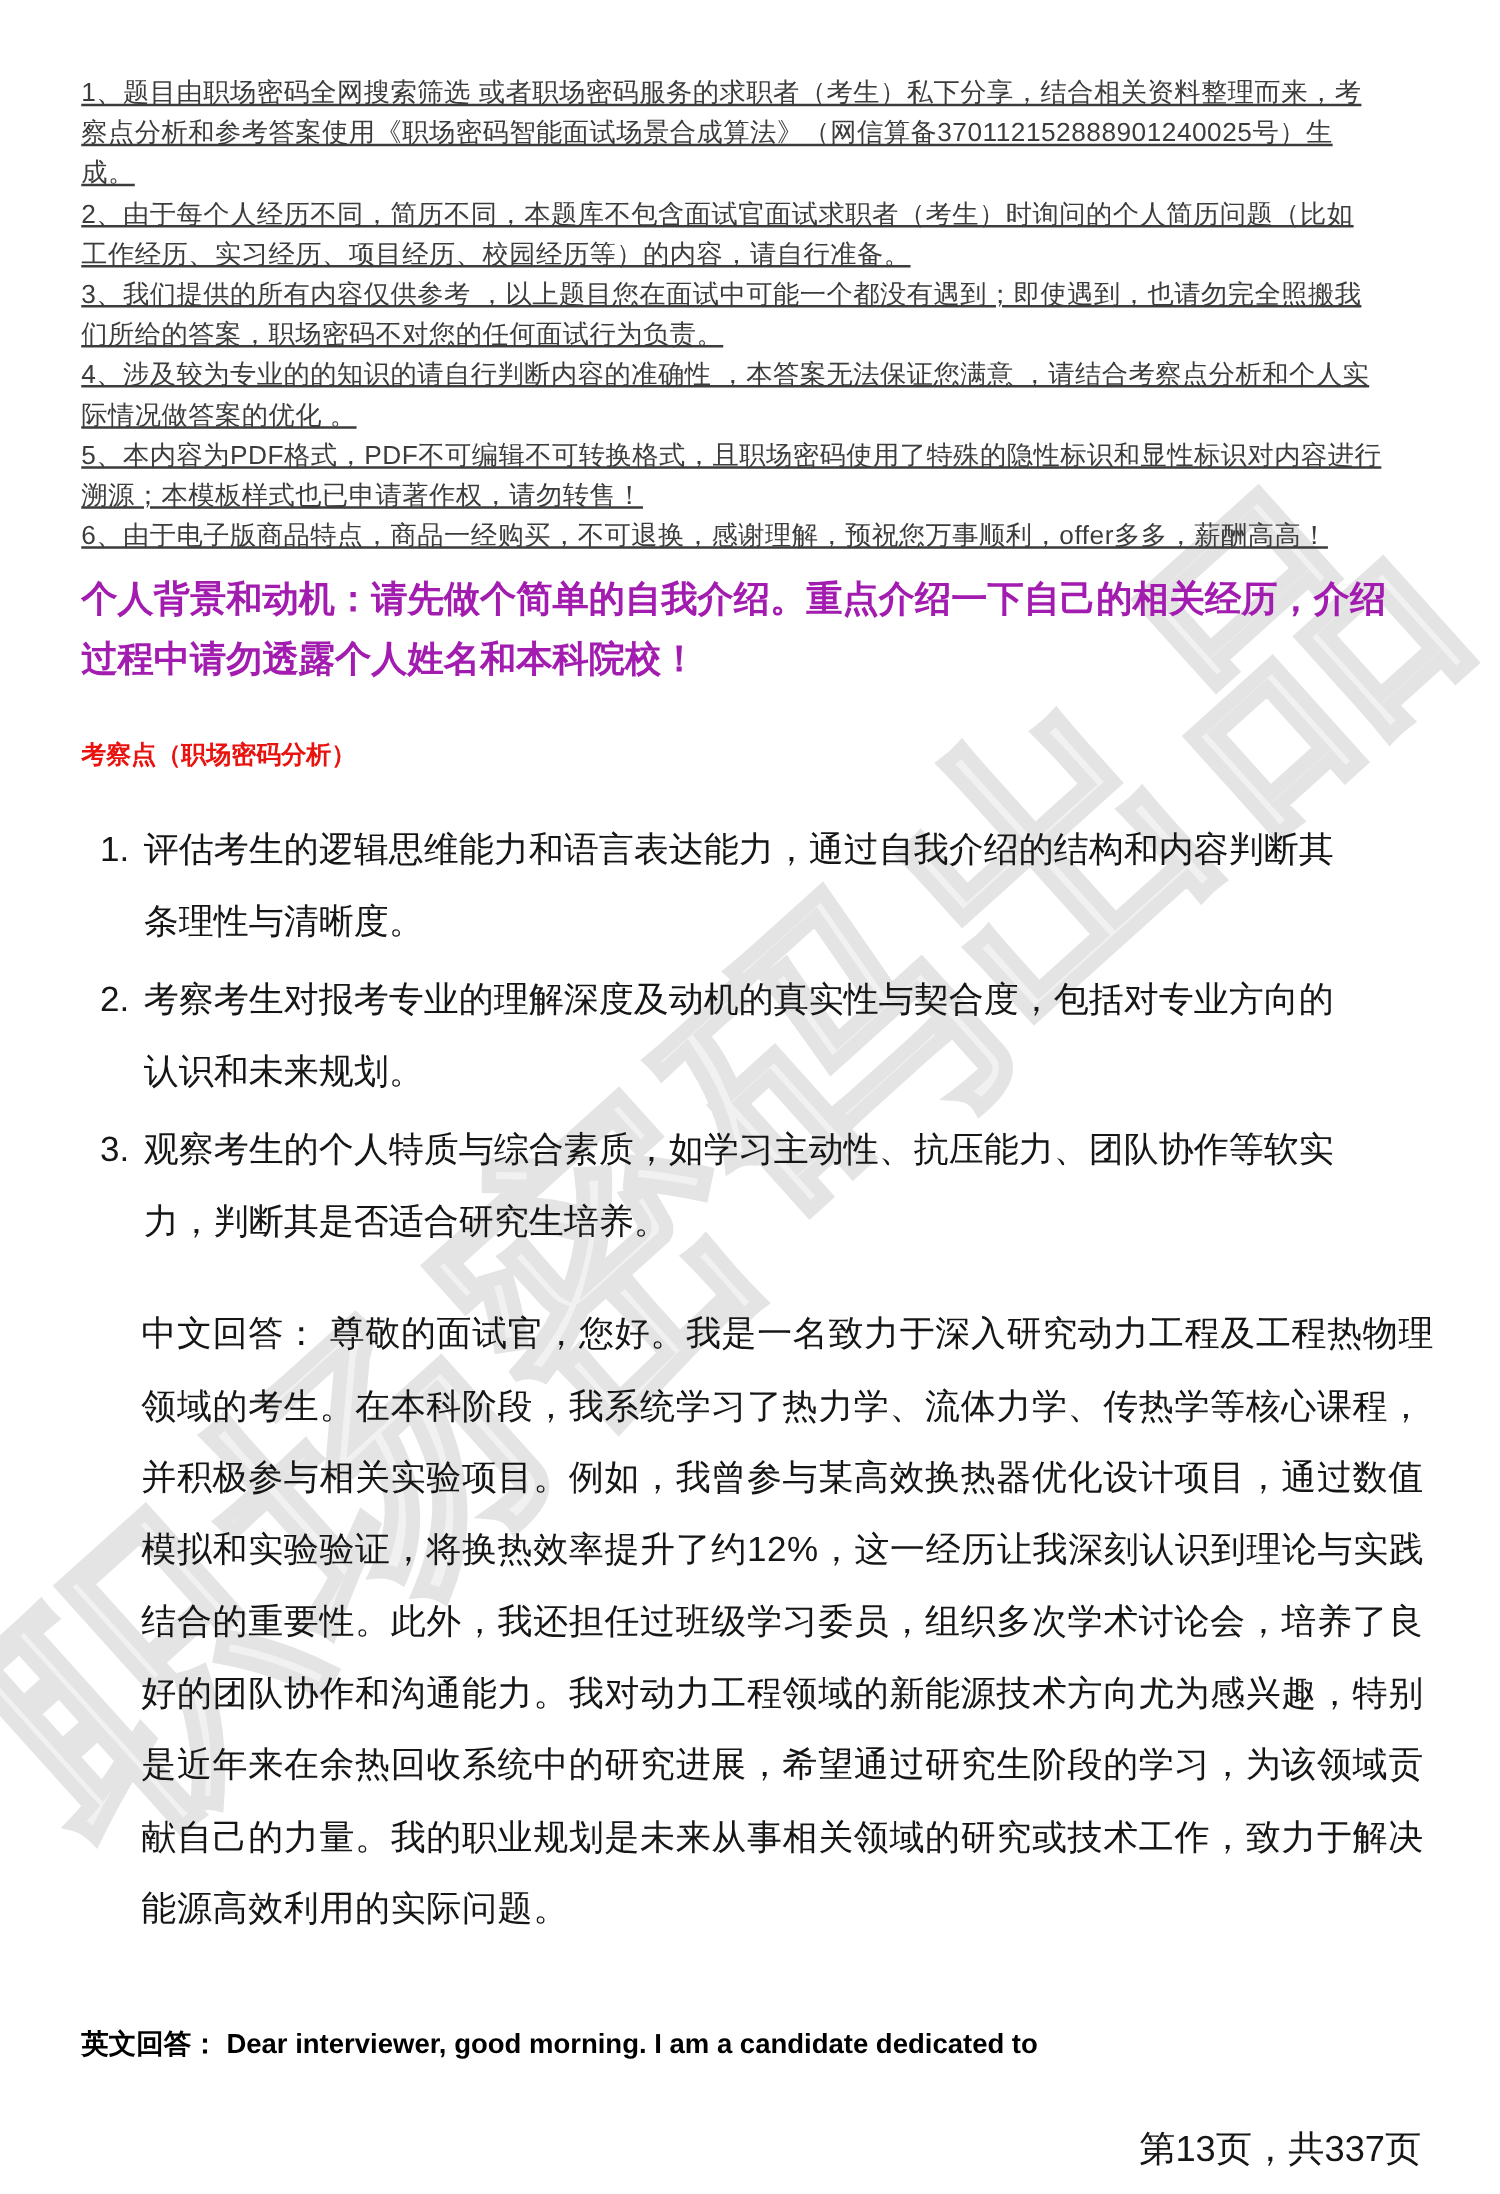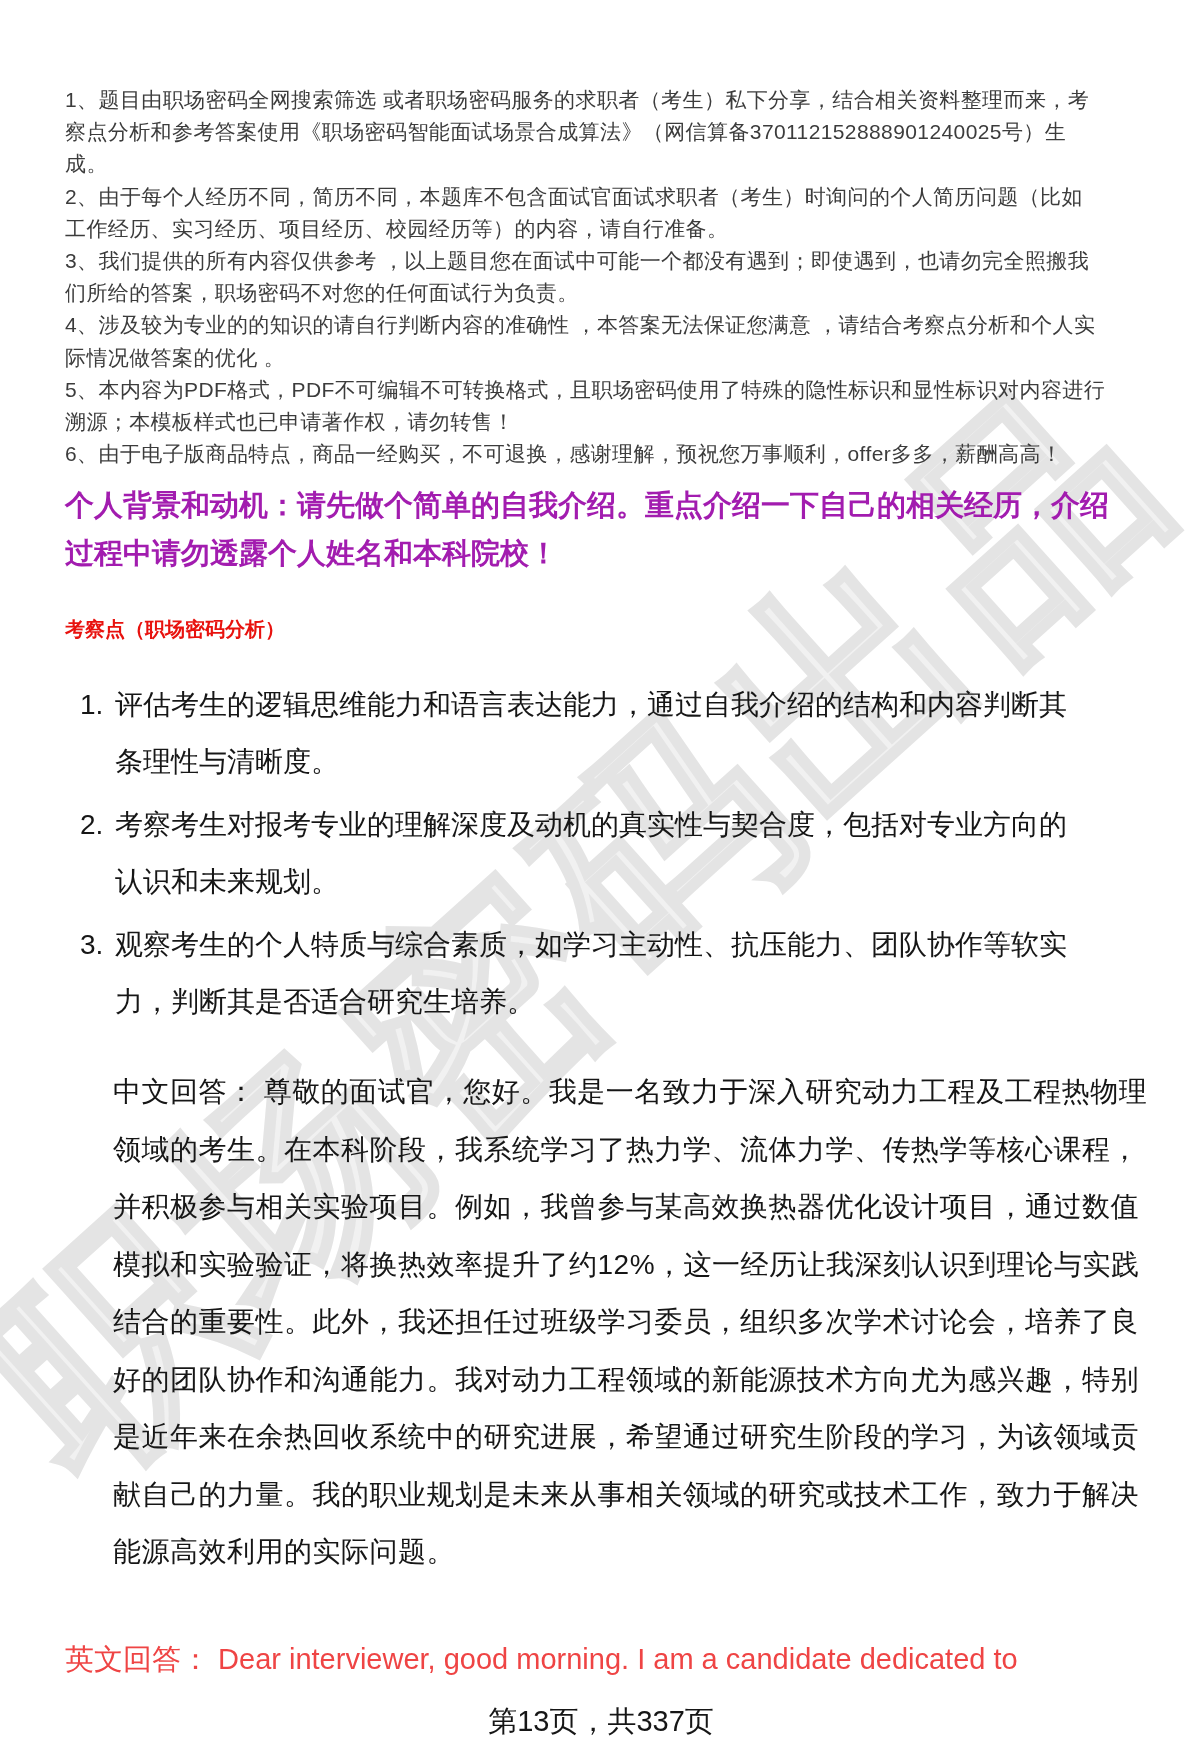--- a/index.html
+++ b/index.html
@@ -39,25 +39,26 @@
   .content {
     position: absolute;
     left: 65px;
     top: 0;
     width: 1072px;
     z-index: 1;
   }
   .line { white-space: nowrap; }
   
   .disclaimer {
-    margin-top: 84px;
+    margin-top: 59px;
     font-size: 21px;
     line-height: 32.2px;
     letter-spacing: 0.4px;
     color: #3c3c3c;
+    text-decoration: underline;
   }
   
   .q-heading {
     margin-top: 11px;
     font-size: 29px;
     font-weight: 700;
     line-height: 48px;
     color: #a21caf;
   }
   
@@ -92,32 +93,33 @@
     margin-top: 33px;
     font-size: 28px;
     line-height: 57.5px;
     letter-spacing: 0.5px;
     color: #161616;
     margin-left: 48px;
   }
   
   .english {
     margin-top: 50px;
-    font-size: 29px;
+    font-size: 22px;
     line-height: 57px;
-    color: #ef4444;
+    color: #000000;
     white-space: nowrap;
+    font-weight: bold;
   }
   
   .footer {
-    margin-top: 18px;
+    margin-top: 42px;
     font-size: 29px;
     line-height: 30px;
     color: #161616;
-    text-align: center;
+    text-align: right;
     white-space: nowrap;
   }
 </style>
 </head>
 <body>
 
 <div class="page">
 
   <div class="watermark">职场密码出品</div>
 

